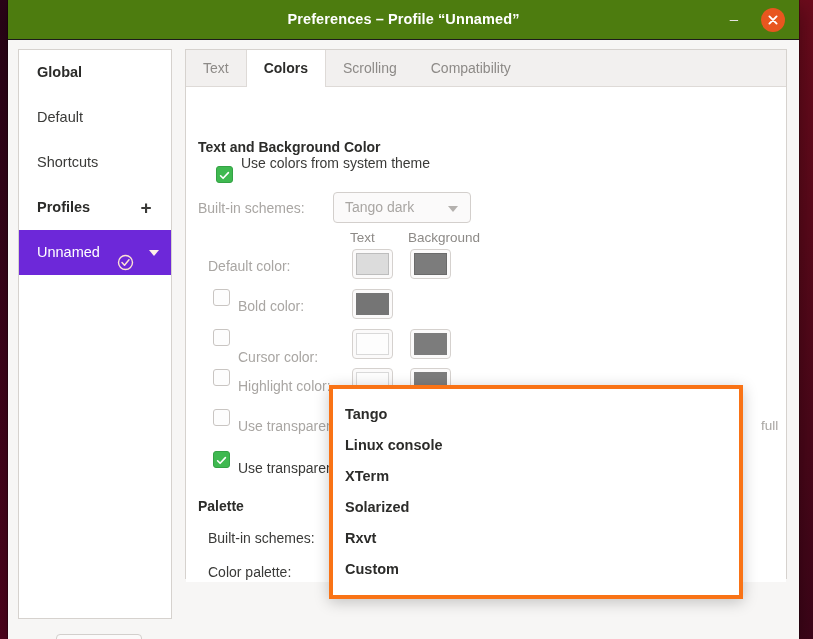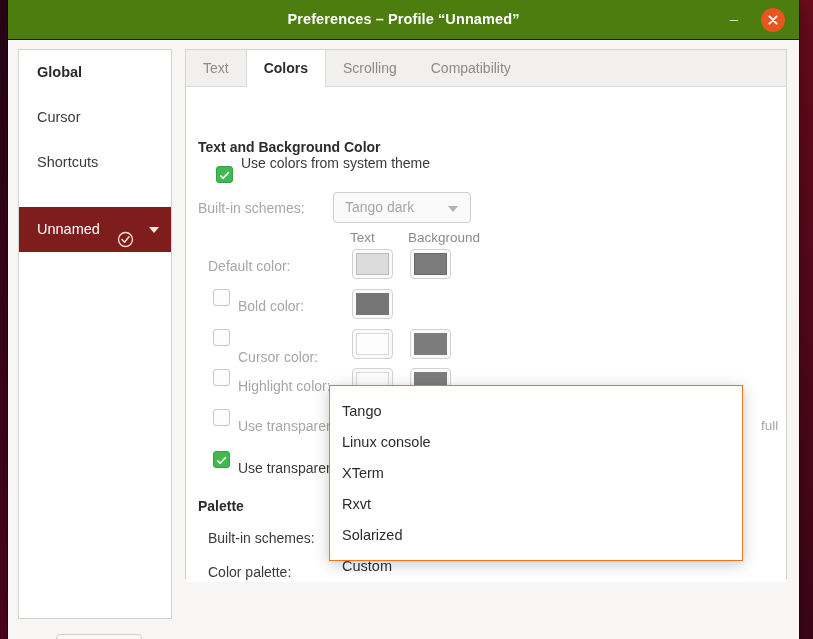--- a/index.html
+++ b/index.html
@@ -79,23 +79,22 @@
     position: relative;
     height: 45px;
     line-height: 45px;
     padding-left: 18px;
     font-size: 14.5px;
     color: #3a3a38;
     white-space: nowrap;
   }
   .side-row.header { font-weight: bold; color: #2b2b29; }
   .side-row.selected {
-    background: #7f1d1d;
+    background: #6d28d9;
     color: #ffffff;
-    margin-top: 22px;
   }
   .side-row.selected .side-label { color: #fff; }
   #profiles-add {
     position: absolute;
     right: 16px; top: 0;
     width: 18px; height: 45px;
     line-height: 45px;
     text-align: center;
     font-size: 19px;
     color: #3a3a38;
@@ -233,25 +232,26 @@
   #full-label {
     position: absolute;
     font-size: 13.5px;
     color: #a9a6a3;
   }
 
   
   #popup {
     position: absolute;
     left: 321px; top: 345px;
-    width: 414px; height: 176px;
+    width: 414px; height: 214px;
     background: #ffffff;
-    border: 1px solid #f97316;
+    border: 4px solid #f97316;
     box-shadow: 0 3px 14px rgba(0,0,0,.22);
     z-index: 40;
+    font-weight: bold;
   }
   .menu-item {
     position: relative;
     height: 31px;
     line-height: 31px;
     padding-left: 12px;
     font-size: 14.5px;
     color: #2c2c2a;
     white-space: nowrap;
   }
@@ -283,27 +283,31 @@
 
   <div id="content">
 
     <div id="sidebar">
 
       <div class="side-row header">
         <span class="side-label">Global</span>
       </div>
 
       <div class="side-row">
-        <span class="side-label">Cursor</span>
+        <span class="side-label">Default</span>
       </div>
 
       <div class="side-row">
         <span class="side-label">Shortcuts</span>
       </div>
 
+      <div class="side-row header">
+        <span class="side-label">Profiles</span>
+        <span id="profiles-add">+</span>
+      </div>
 
       <div class="side-row selected">
         <span class="side-label">Unnamed</span>
         <span id="profile-check">
           <svg width="17" height="17" viewBox="0 0 17 17">
             <circle cx="8.5" cy="8.5" r="7" fill="none" stroke="#fde2d4" stroke-width="1.4"></circle>
             <path d="M5 8.6 L7.5 11.2 L12 5.8" fill="none" stroke="#fde2d4" stroke-width="1.5" stroke-linecap="round" stroke-linejoin="round"></path>
           </svg>
         </span>
         <span id="profile-arrow"></span>
@@ -389,21 +393,21 @@
         <div class="field-label" style="left:22px; top:443px;">Built-in schemes:</div>
         <div class="field-label" style="left:22px; top:477px;">Color palette:</div>
 
       </div>
     </div>
 
     <div id="popup">
       <div class="menu-item" style="margin-top:10px;">Tango</div>
       <div class="menu-item">Linux console</div>
       <div class="menu-item">XTerm</div>
+      <div class="menu-item">Solarized</div>
       <div class="menu-item">Rxvt</div>
-      <div class="menu-item">Solarized</div>
       <div class="menu-item">Custom</div>
     </div>
 
     <div id="bottom-btn"></div>
 
   </div>
 </div>
 
 </body></html>

